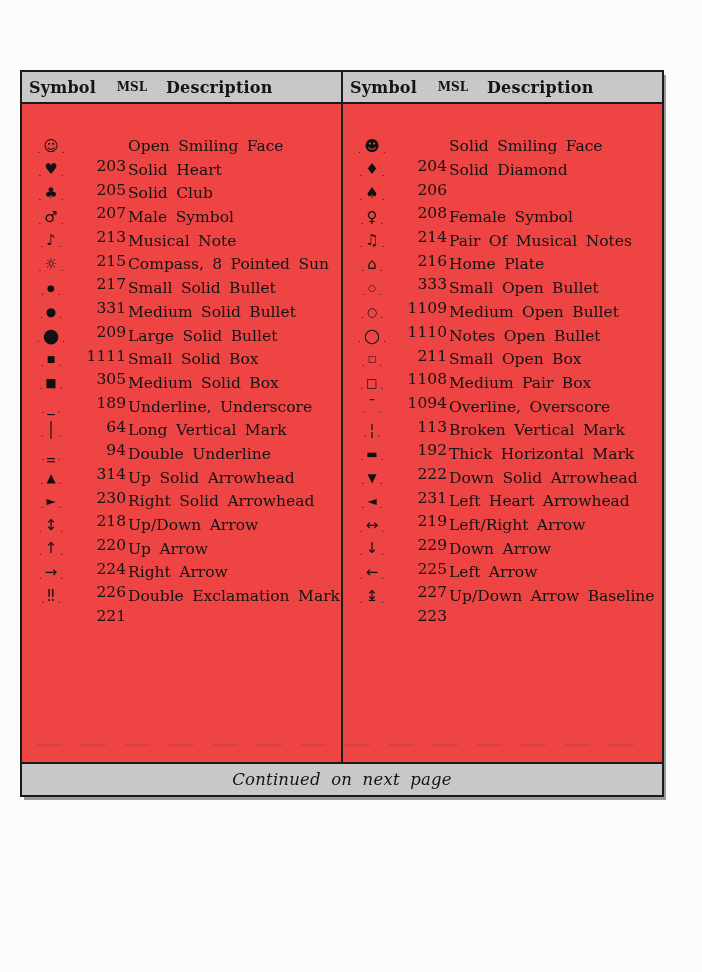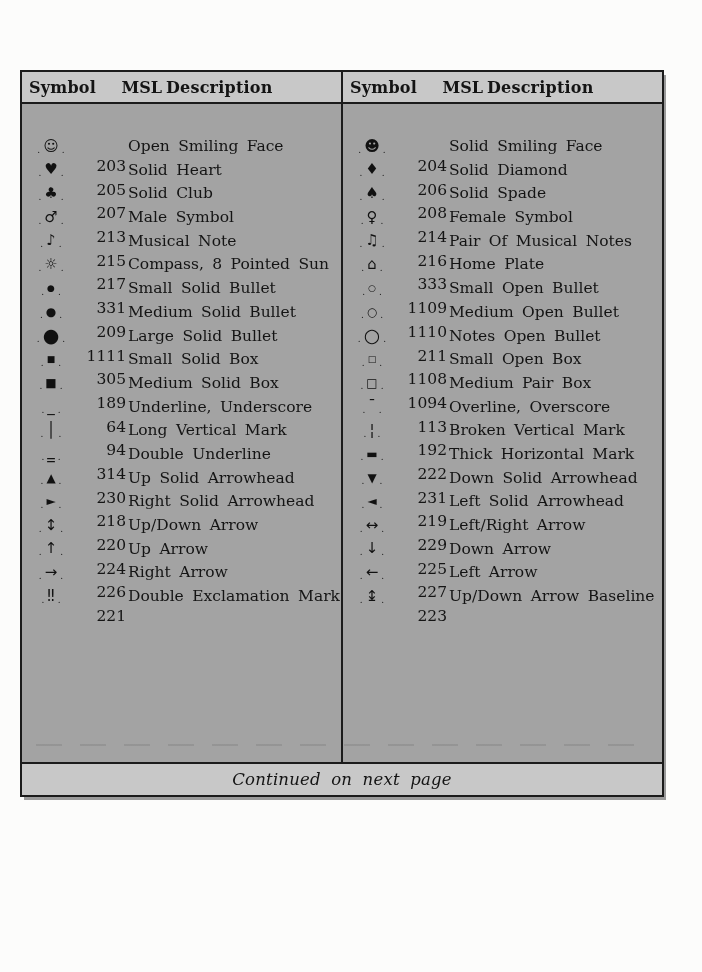--- a/index.html
+++ b/index.html
@@ -5,35 +5,35 @@
   html,body{margin:0;padding:0;}
   body{
     width:702px;height:972px;position:relative;overflow:hidden;
     background:#fcfcfb;
     font-family:"DejaVu Serif","Liberation Serif",serif;
     color:#141414;
   }
   .doc-table{
     position:absolute;left:20px;top:70px;width:640px;
     border:2px solid #1b1b1b;
-    background:#a3a3a3;
+    background:#ef4444;
     box-shadow:3px 4px 0 -1px #9a9a9a;
   }
   
   .thead{
     display:grid;grid-template-columns:319px 2px 319px;
     background:#c8c8c8;border-bottom:2px solid #1b1b1b;height:30px;
   }
   .thead .vdiv{background:#1b1b1b;}
   .th-col{
     display:grid;grid-template-columns:80px 60px 1fr;
     align-items:center;height:30px;
   }
   .th-sym{font-weight:bold;font-size:16px;padding-left:7px;letter-spacing:.2px;}
-  .th-msl{font-weight:bold;font-size:16px;text-align:right;}
+  .th-msl{font-weight:bold;font-size:12px;text-align:center;}
   .th-desc{font-weight:bold;font-size:16px;padding-left:4px;letter-spacing:.2px;}
   
   .tbody{
     display:grid;grid-template-columns:319px 2px 319px;
     height:658px;position:relative;
   }
   .tbody .vdiv{background:#1b1b1b;}
   .tcol{padding-top:13px;position:relative;}
   .trow{
     display:grid;grid-template-columns:58px 46px 1fr;
@@ -291,21 +291,20 @@
           <span class="msl">206</span>
           <span class="desc">Solid Diamond</span>
         </div>
         <div class="trow">
           <span class="symcell">
             <span class="cdot">.</span>
             <span class="sym sz-d">♠</span>
             <span class="cdot">.</span>
           </span>
           <span class="msl">208</span>
-          <span class="desc">Solid Spade</span>
         </div>
         <div class="trow">
           <span class="symcell">
             <span class="cdot">.</span>
             <span class="sym sz-d">♀</span>
             <span class="cdot">.</span>
           </span>
           <span class="msl">214</span>
           <span class="desc">Female Symbol</span>
         </div>
@@ -408,21 +407,21 @@
           <span class="msl">231</span>
           <span class="desc">Down Solid Arrowhead</span>
         </div>
         <div class="trow">
           <span class="symcell">
             <span class="cdot">.</span>
             <span class="sym sz-s">◄</span>
             <span class="cdot">.</span>
           </span>
           <span class="msl">219</span>
-          <span class="desc">Left Solid Arrowhead</span>
+          <span class="desc">Left Heart Arrowhead</span>
         </div>
         <div class="trow">
           <span class="symcell">
             <span class="cdot">.</span>
             <span class="sym sz-d">↔</span>
             <span class="cdot">.</span>
           </span>
           <span class="msl">229</span>
           <span class="desc">Left/Right Arrow</span>
         </div>

